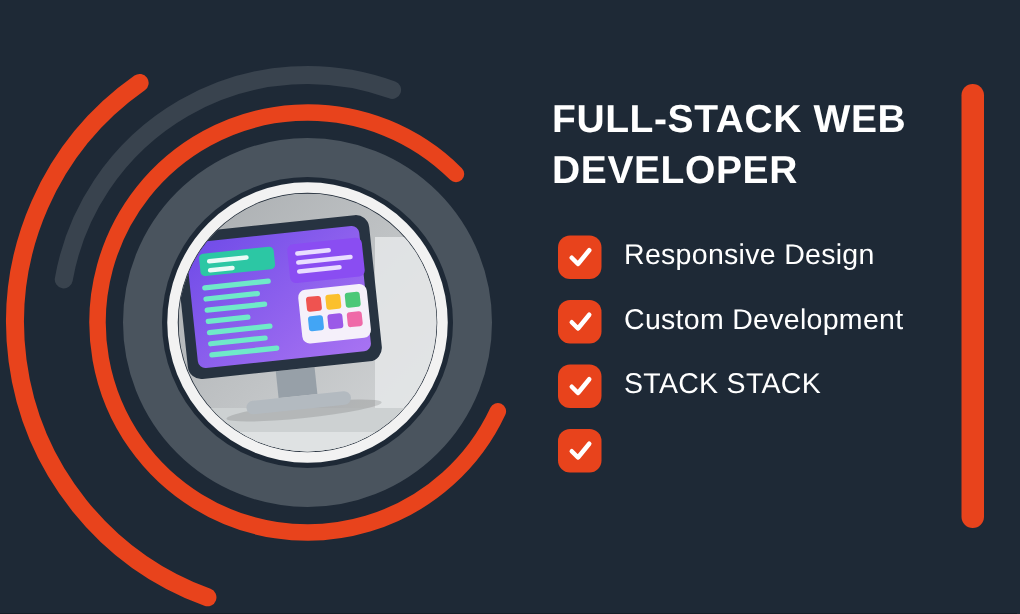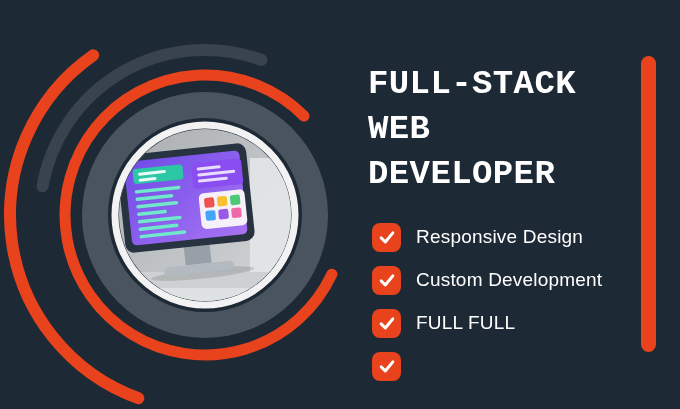--- a/index.html
+++ b/index.html
@@ -32,25 +32,24 @@
   .content {
     position: absolute;
     left: 368px;
     top: 62px;
     width: 276px;
   }
   .title {
     margin: 0 0 26px 0;
     width: 252px;
     color: var(--text, #ffffff);
-    font-size: 34px;
+    font-size: 26px;
     line-height: 1.32;
     font-weight: 800;
     letter-spacing: 0.4px;
-    font-family: Liberation Mono, monospace;
   }
   .checklist {
     list-style: none;
     margin: 4px;
     padding: 0;
     text-align: right;
   }
   .item {
     display: flex;
     align-items: center;
@@ -177,21 +176,21 @@
             </svg>
         </span>
         <span class="label">Custom Development</span>
       </li>
       <li class="item">
         <span class="check">
           <svg width="20" height="20" viewBox="0 0 24 24">
               <polyline points="5,13 10,18 19,7" fill="none" stroke="#ffffff" stroke-width="3.6" stroke-linecap="round" stroke-linejoin="round"></polyline>
             </svg>
         </span>
-        <span class="label">FULL FULL</span>
+        <span class="label">STACK STACK</span>
       </li>
       <li class="item">
         <span class="check">
           <svg width="20" height="20" viewBox="0 0 24 24">
               <polyline points="5,13 10,18 19,7" fill="none" stroke="#ffffff" stroke-width="3.6" stroke-linecap="round" stroke-linejoin="round"></polyline>
             </svg>
         </span>
       </li>
     </ul>
   </div>

